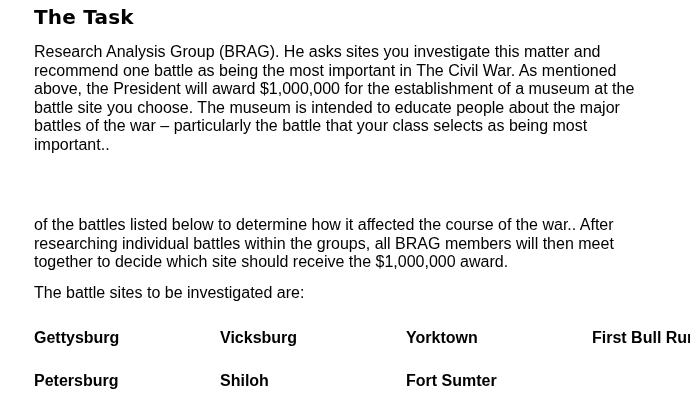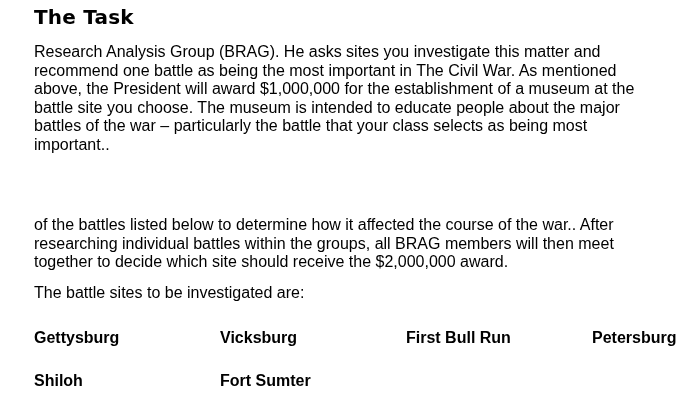--- a/index.html
+++ b/index.html
@@ -25,28 +25,29 @@
     <span class="line">recommend one battle as being the most important in The Civil War.  As mentioned</span>
     <span class="line">above, the President will award $1,000,000 for the establishment of a museum at the</span>
     <span class="line">battle site you choose.  The museum is intended to educate people about the major</span>
     <span class="line">battles of the war – particularly the battle that your class selects as being most</span>
     <span class="line">important..</span>
   </p>
 
   <p class="para p2">
     <span class="line">of the battles listed below to determine how it affected the course of the war..  After</span>
     <span class="line">researching individual battles within the groups, all BRAG members will then meet</span>
-    <span class="line">together to decide which site should receive the $2,000,000 award.</span>
+    <span class="line">together to decide which site should receive the $1,000,000 award.</span>
   </p>
 
   <p class="para p3">
     <span class="line">The battle sites to be investigated are:</span>
   </p>
 
   <div class="battles">
     <div class="battle">Gettysburg</div>
     <div class="battle">Vicksburg</div>
+    <div class="battle">Yorktown</div>
     <div class="battle">First Bull Run</div>
     <div class="battle">Petersburg</div>
     <div class="battle">Shiloh</div>
     <div class="battle">Fort Sumter</div>
   </div>
 </div>
 
 </body></html>

